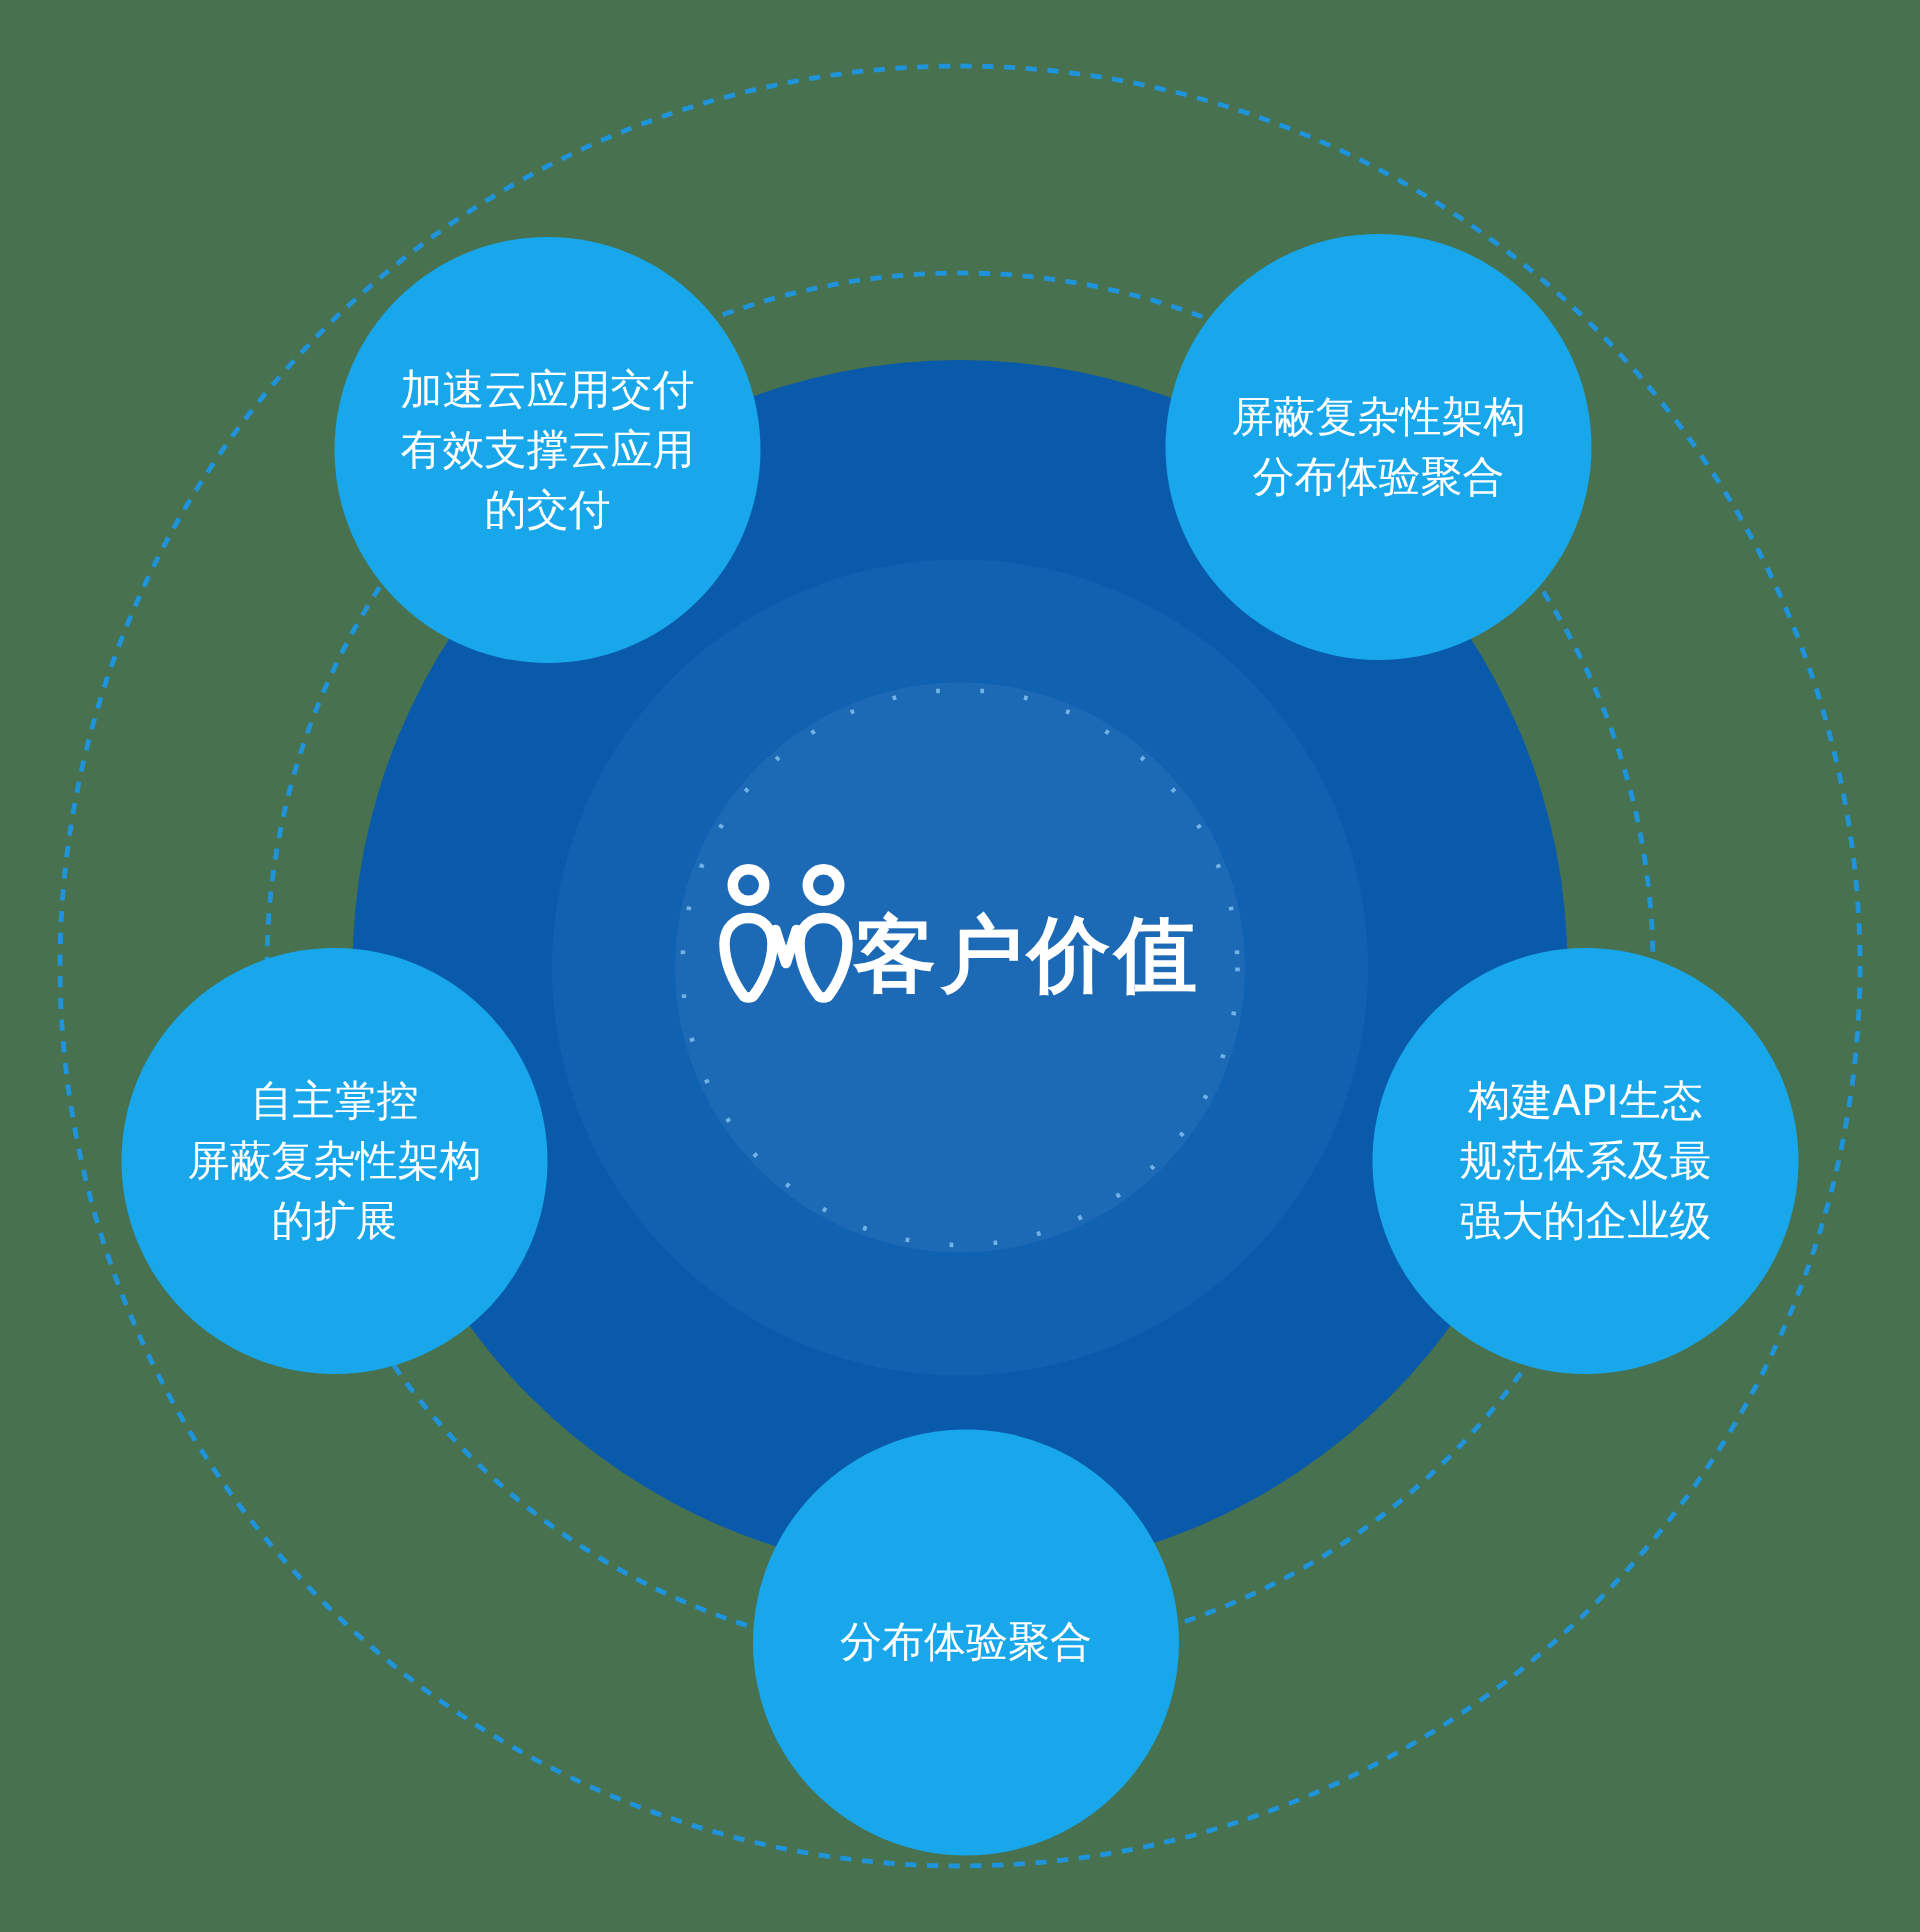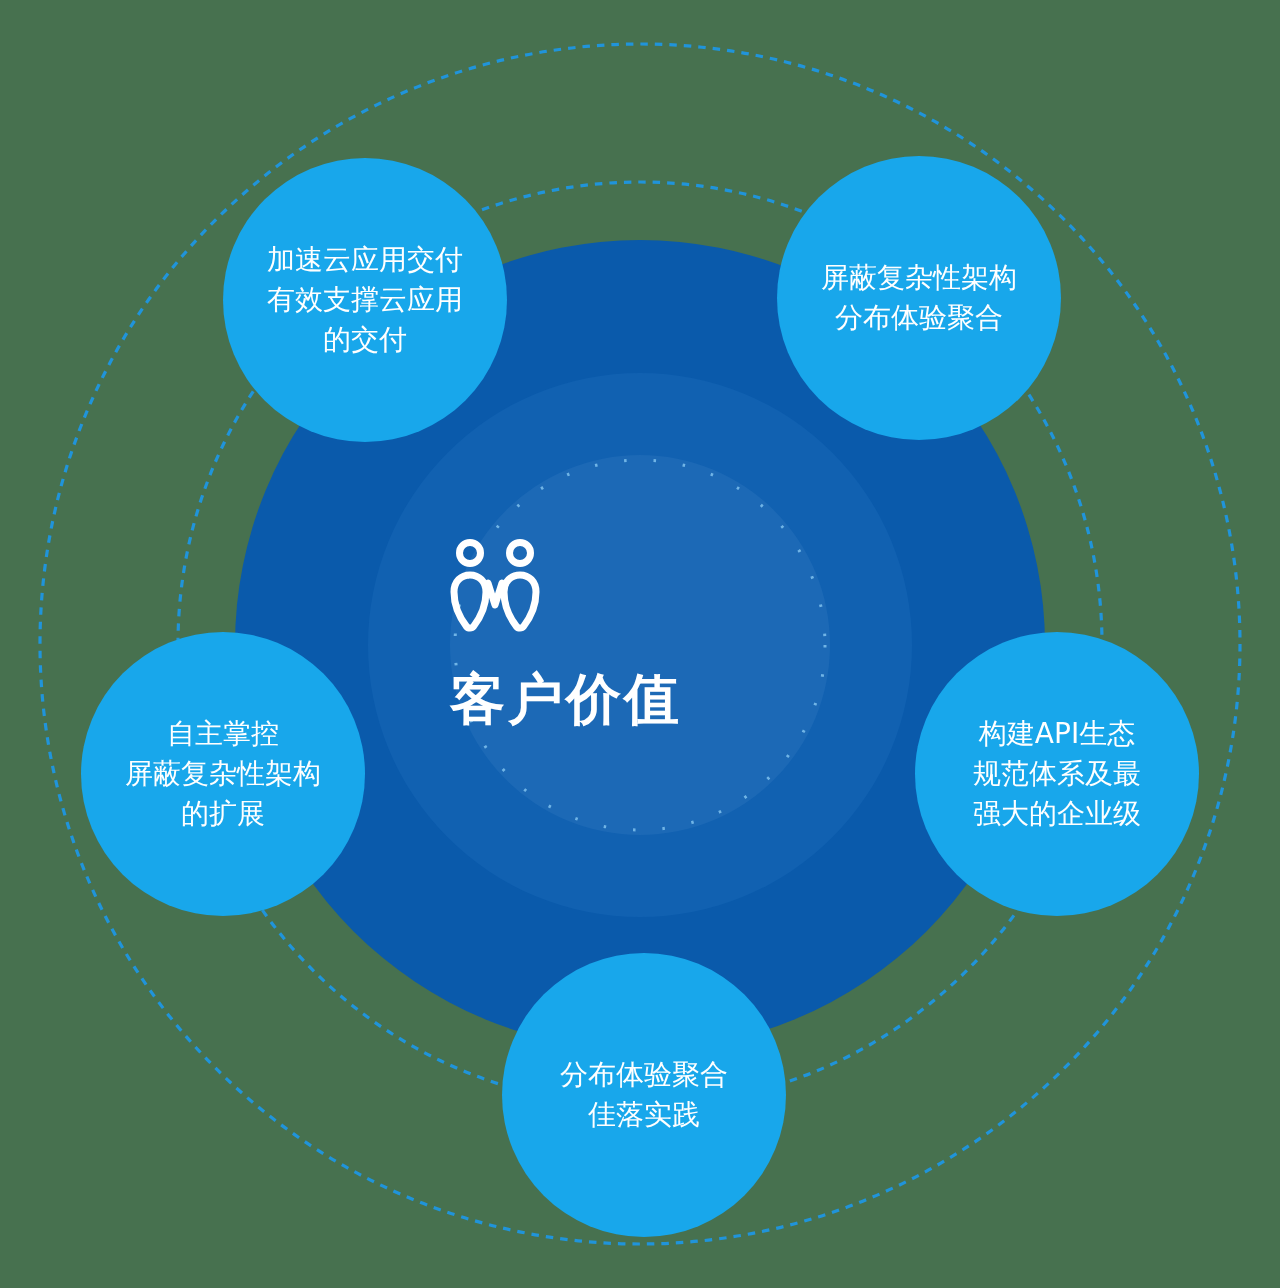--- a/index.html
+++ b/index.html
@@ -44,21 +44,22 @@
     stroke-width: 3;
     stroke-dasharray: 2.5 27;
     opacity: 0.85;
   }
 
   .center-content {
     position: absolute;
     left: 450px; top: 455px;
     width: 380px; height: 380px;
     display: flex;
-    flex-direction: column;
+    flex-direction: row;
+    align-items: center;
     justify-content: center;
     transform: translateY(-8px);
   }
   .people-icon { display: block; margin-bottom: 30px; }
   .people-icon .stroke {
     fill: none;
     stroke: var(--text, #ffffff);
     stroke-width: 7;
     stroke-linecap: round;
     stroke-linejoin: round;
@@ -152,17 +153,16 @@
     <div class="sat-text">
       <div>构建API生态</div>
       <div>规范体系及最</div>
       <div>强大的企业级</div>
     </div>
   </div>
 
   <div class="satellite s-bottom">
     <div class="sat-text">
       <div>分布体验聚合</div>
-      <div>佳落实践</div>
     </div>
   </div>
 
 </div>
 
 </body></html>

